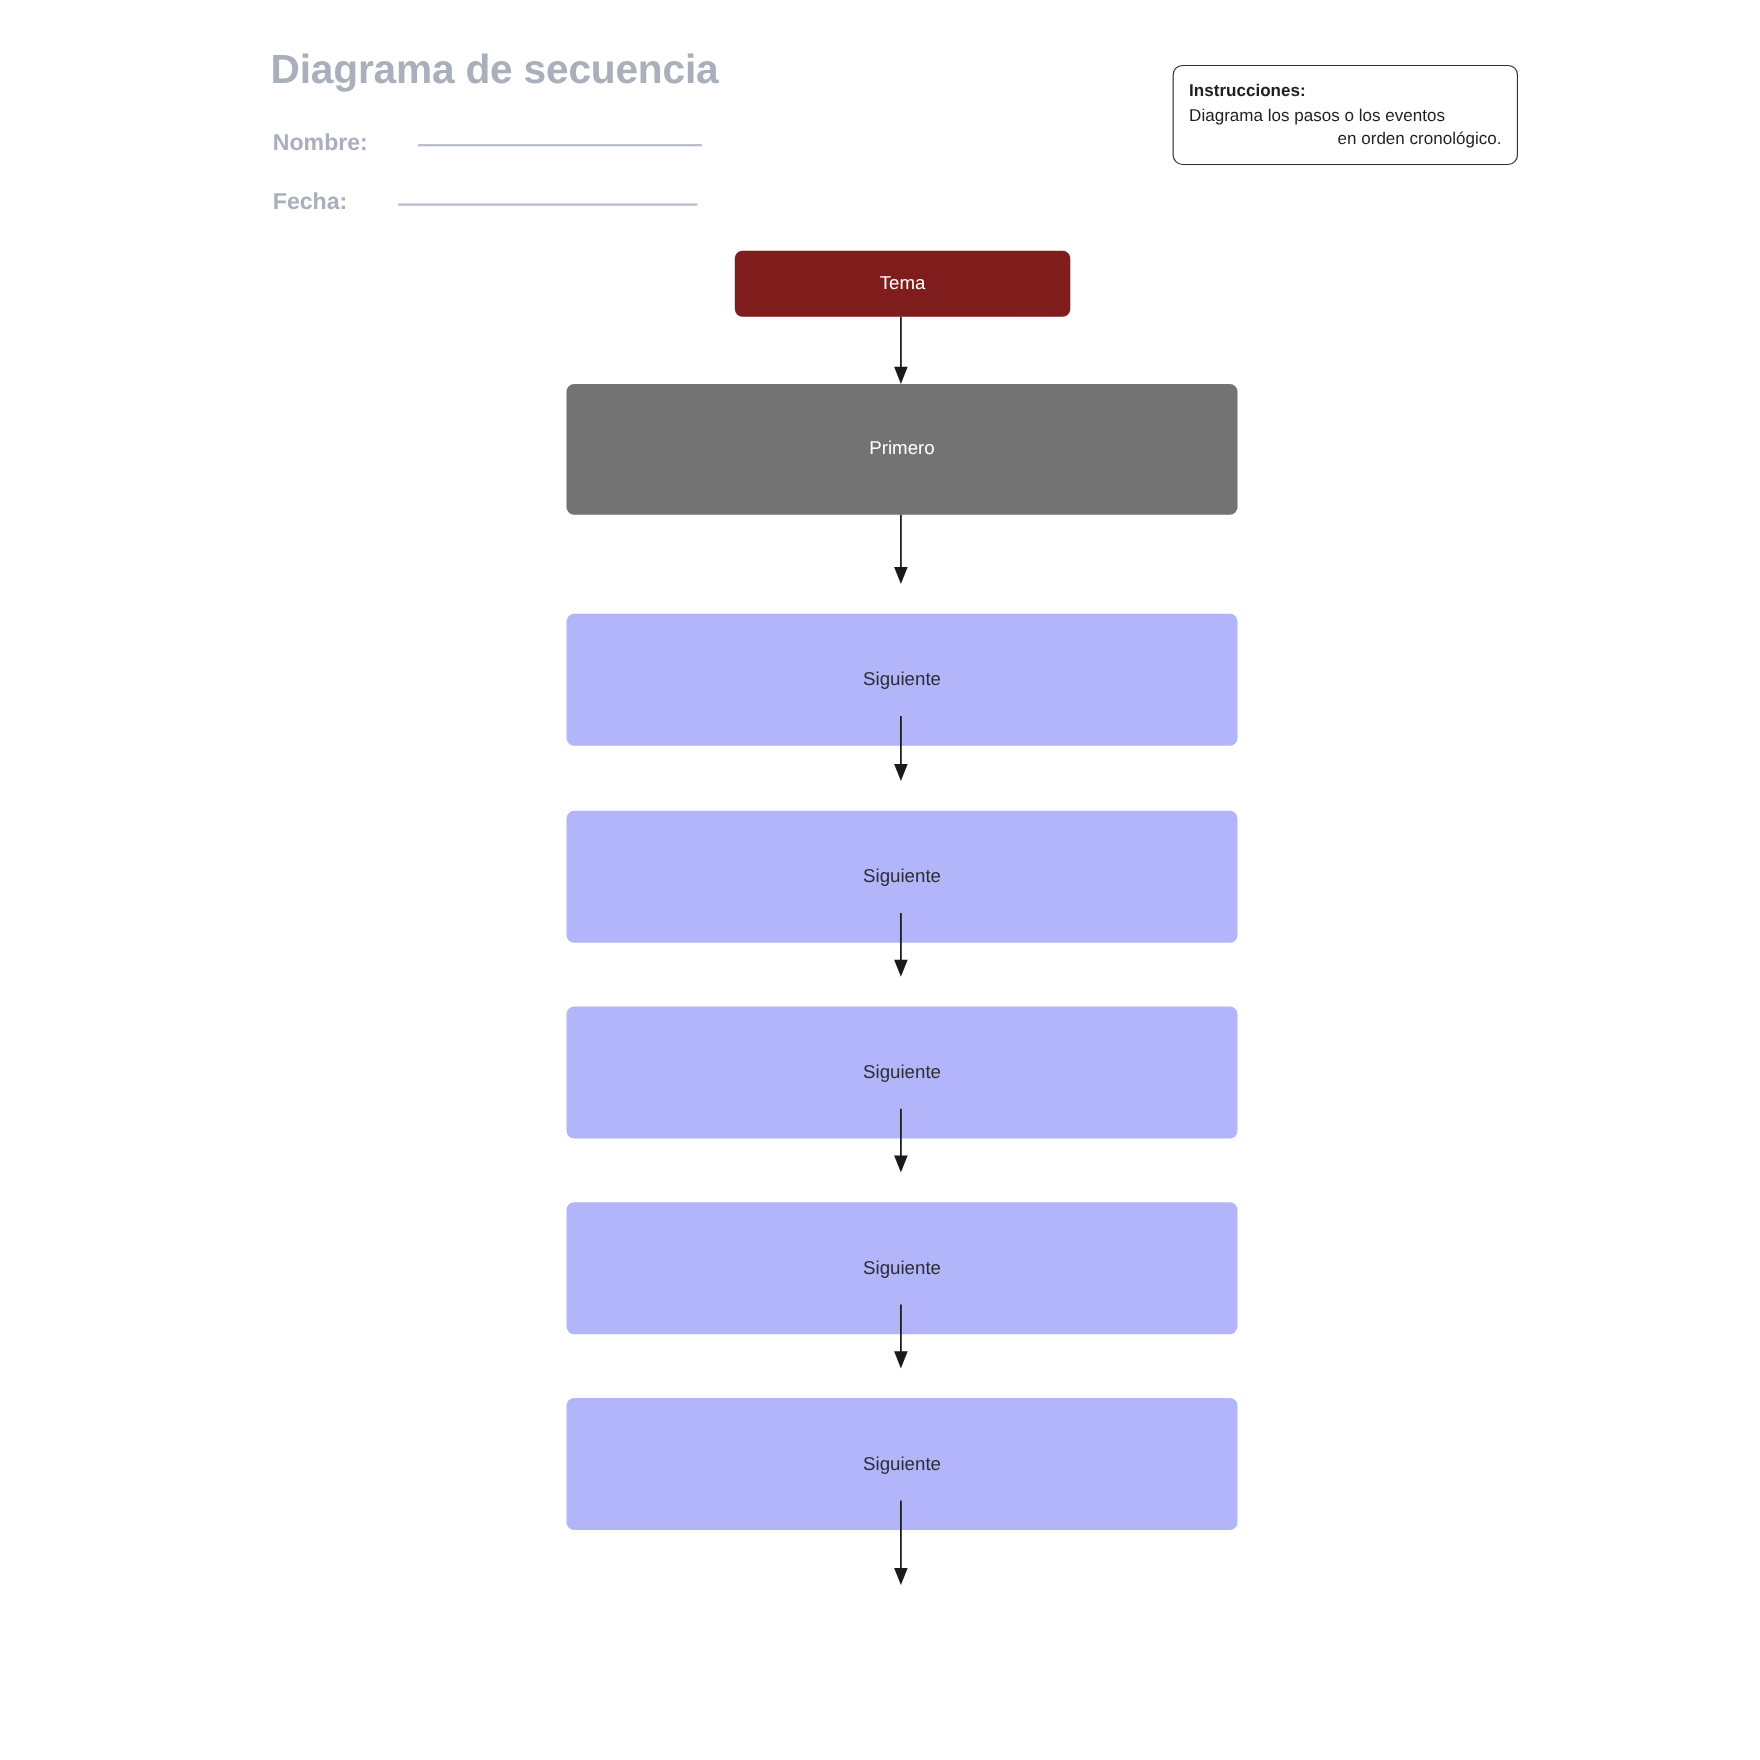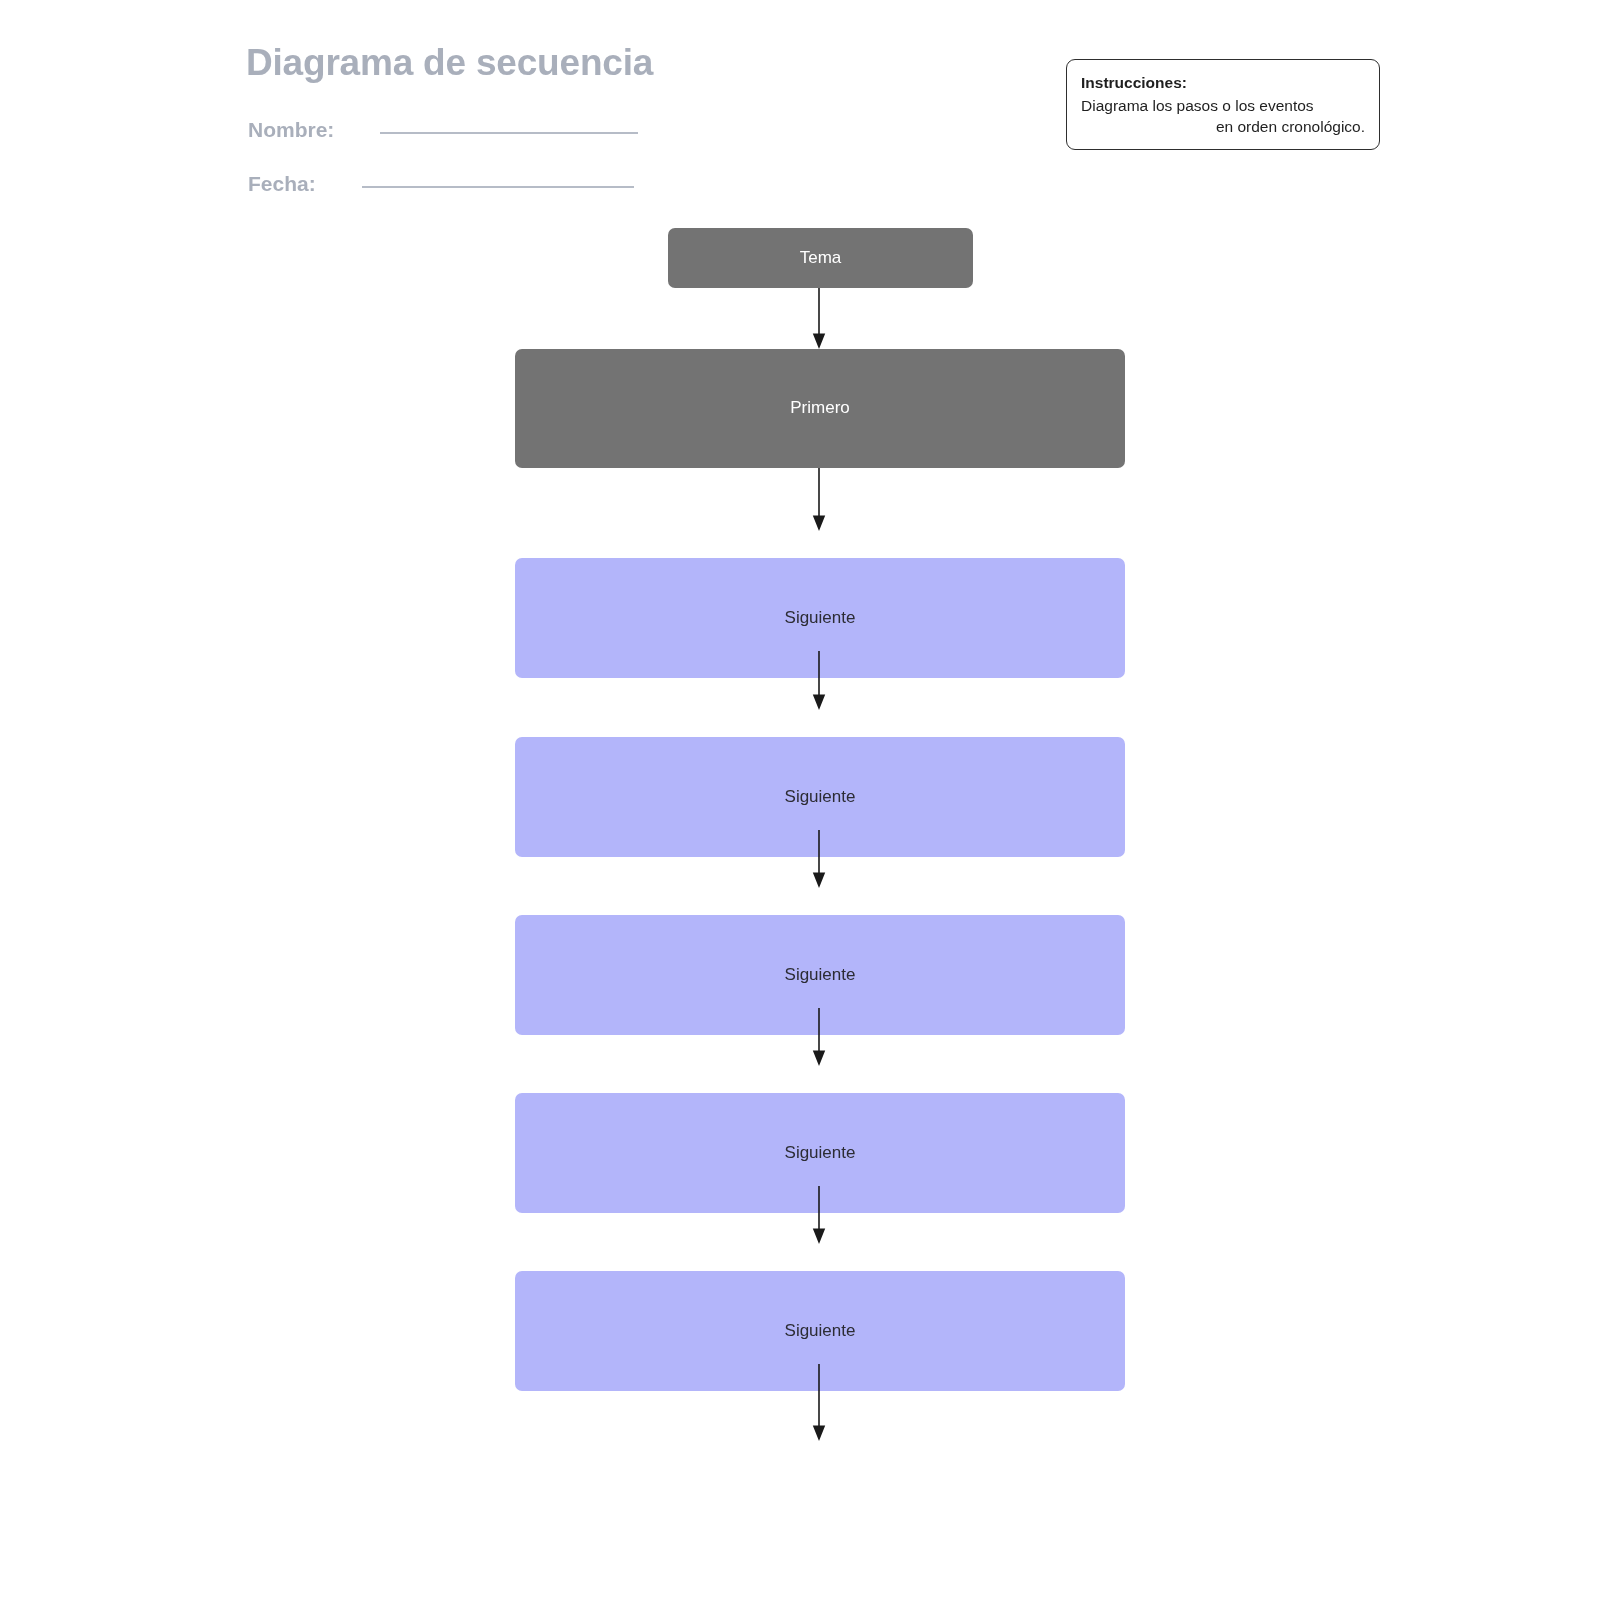--- a/index.html
+++ b/index.html
@@ -111,21 +111,21 @@
     line-height: 1.3;
     font-weight: normal;
     padding: 0 14px;
   }
 
   .node-topic {
     left: 668px;
     top: 228px;
     width: 305px;
     height: 60px;
-    background: #737373;
+    background: #7f1d1d;
   }
   .node-topic .node-label { color: #ffffff; }
 
   .node-first {
     left: 515px;
     top: 349px;
     width: 610px;
     height: 119px;
     background: #737373;
   }

